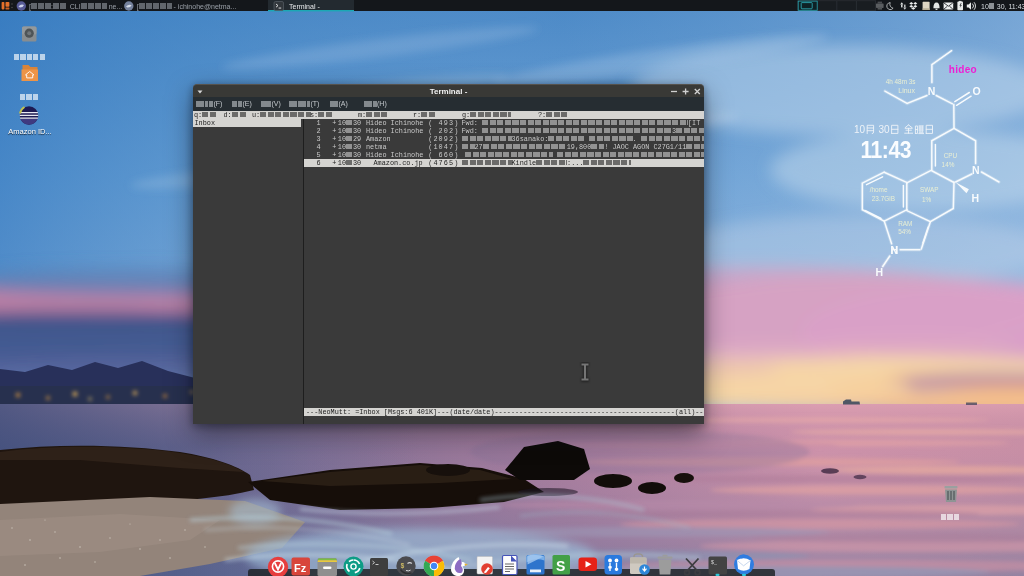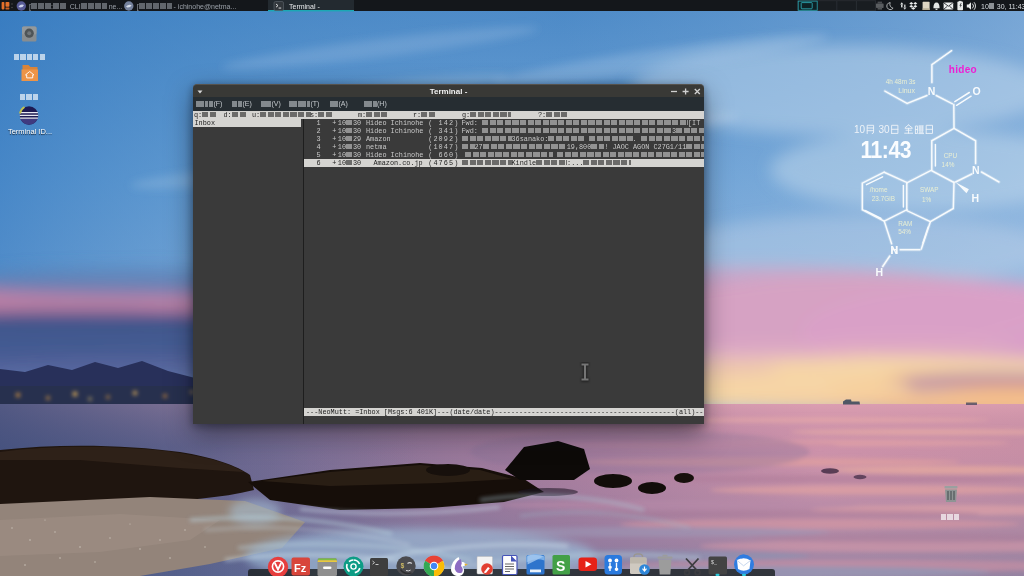--- a/index.html
+++ b/index.html
@@ -255,21 +255,21 @@
  <path d="M22.5,45 l6,0 2,2 7,0 0,13.5 -15,0 Z" fill="#d8843a"></path>
  <path d="M21.5,49.5 l16.5,0 0,11.5 -16.5,0 Z" fill="#ed9447" rx="1"></path>
  <path d="M29.7,51.5 l4.2,3.4 -1.2,0 0,3 -6,0 0,-3 -1.2,0 Z" fill="none" stroke="#fff" stroke-width="0.9"></path>
  <circle cx="29" cy="95.5" r="9.3" fill="#1d1a52"></circle>
  <path d="M20.5,99 a9.3,9.3 0 0 0 17,0 Z" fill="#3f3a80"></path>
  <path d="M20.1,92.6 l17.8,0 M19.7,95.4 l18.6,0 M20.1,98.2 l17.8,0" stroke="#e8e8f0" stroke-width="1.2"></path>
  <path d="M24.5,87 a9.8,9.8 0 0 0 -4.6,6.5" stroke="#c2c24e" stroke-width="1.8" fill="none"></path>
 </svg>
 <div class="abs jlab" style="left:12px;top:46px;width:34px;text-align:center"><span class="jb" style="--c:rgba(255,255,255,.9);--w:5.2px;--p:6.4px;width:31px;height:5.8px"></span></div>
 <div class="abs jlab" style="left:12px;top:86px;width:34px;text-align:center"><span class="jb" style="--c:rgba(255,255,255,.9);--w:5.2px;--p:6.4px;width:19px;height:5.8px"></span></div>
-<div class="abs" style="left:2px;top:127px;width:56px;text-align:center;font-size:7.5px;color:#fff;text-shadow:0 1px 1px rgba(0,0,0,.8)">Terminal ID...</div>
+<div class="abs" style="left:2px;top:127px;width:56px;text-align:center;font-size:7.5px;color:#fff;text-shadow:0 1px 1px rgba(0,0,0,.8)">Amazon ID...</div>
 
 <svg class="abs" width="30" height="30" viewBox="0 0 30 30" style="left:938px;top:484px">
  <rect x="6.5" y="2" width="13" height="2.6" rx="0.8" fill="#9aa0a0"></rect>
  <path d="M7,5.5 l12,0 -1,12.5 -10,0 Z" fill="#8e9494"></path>
  <g stroke="#5f6668" stroke-width="1.6">
         <line x1="10" y1="7" x2="10" y2="16"></line>
         <line x1="13" y1="7" x2="13" y2="16"></line>
         <line x1="16" y1="7" x2="16" y2="16"></line>
       </g>
 </svg>
@@ -472,28 +472,28 @@
   <div class="trow lt" style="top:8px;width:108px;">
    <span class="ts" style="left:1.5px">Inbox</span>
   </div>
 
   <div style="position:absolute;left:109.5px;top:8px;width:1.6px;height:305px;background:#1e1e1e"></div>
 
   <div class="trow" style="top:8px;left:111px;width:400px;">
    <span class="ts" style="left:12.6px">1</span><span class="ts" style="left:28.3px">+</span>
    <span class="ts" style="left:33.8px">10<span class="jb tj" style="width:6.9px"></span>30</span>
    <span class="ts" style="left:62px">Hideo Ichinohe</span>
-   <span class="ts" style="left:124.2px;letter-spacing:1.1px">( 142)</span>
+   <span class="ts" style="left:124.2px;letter-spacing:1.1px">( 493)</span>
    <span class="ts" style="left:157.5px">Fwd: <span class="jb tj" style="width:206px"></span>[IT</span>
   </div>
   <div class="trow" style="top:16px;left:111px;width:400px;">
    <span class="ts" style="left:12.6px">2</span><span class="ts" style="left:28.3px">+</span>
    <span class="ts" style="left:33.8px">10<span class="jb tj" style="width:6.9px"></span>30</span>
    <span class="ts" style="left:62px">Hideo Ichinohe</span>
-   <span class="ts" style="left:124.2px;letter-spacing:1.1px">( 341)</span>
+   <span class="ts" style="left:124.2px;letter-spacing:1.1px">( 202)</span>
    <span class="ts" style="left:157.5px">Fwd: <span class="jb tj" style="width:190px"></span>3<span class="jb tj" style="width:52px"></span>B</span>
   </div>
   <div class="trow" style="top:24px;left:111px;width:400px;">
    <span class="ts" style="left:12.6px">3</span><span class="ts" style="left:28.3px">+</span>
    <span class="ts" style="left:33.8px">10<span class="jb tj" style="width:6.9px"></span>29</span>
    <span class="ts" style="left:62px">Amazon</span>
    <span class="ts" style="left:124.2px;letter-spacing:1.1px">(2092)</span>
    <span class="ts" style="left:157.5px"><span class="jb tj" style="width:50px"></span>36sanako:<span class="jb tj" style="width:36px"></span> <span class="jb tj" style="width:44px"></span>. <span class="jb tj" style="width:96px"></span></span>
   </div>
   <div class="trow" style="top:32px;left:111px;width:400px;">

